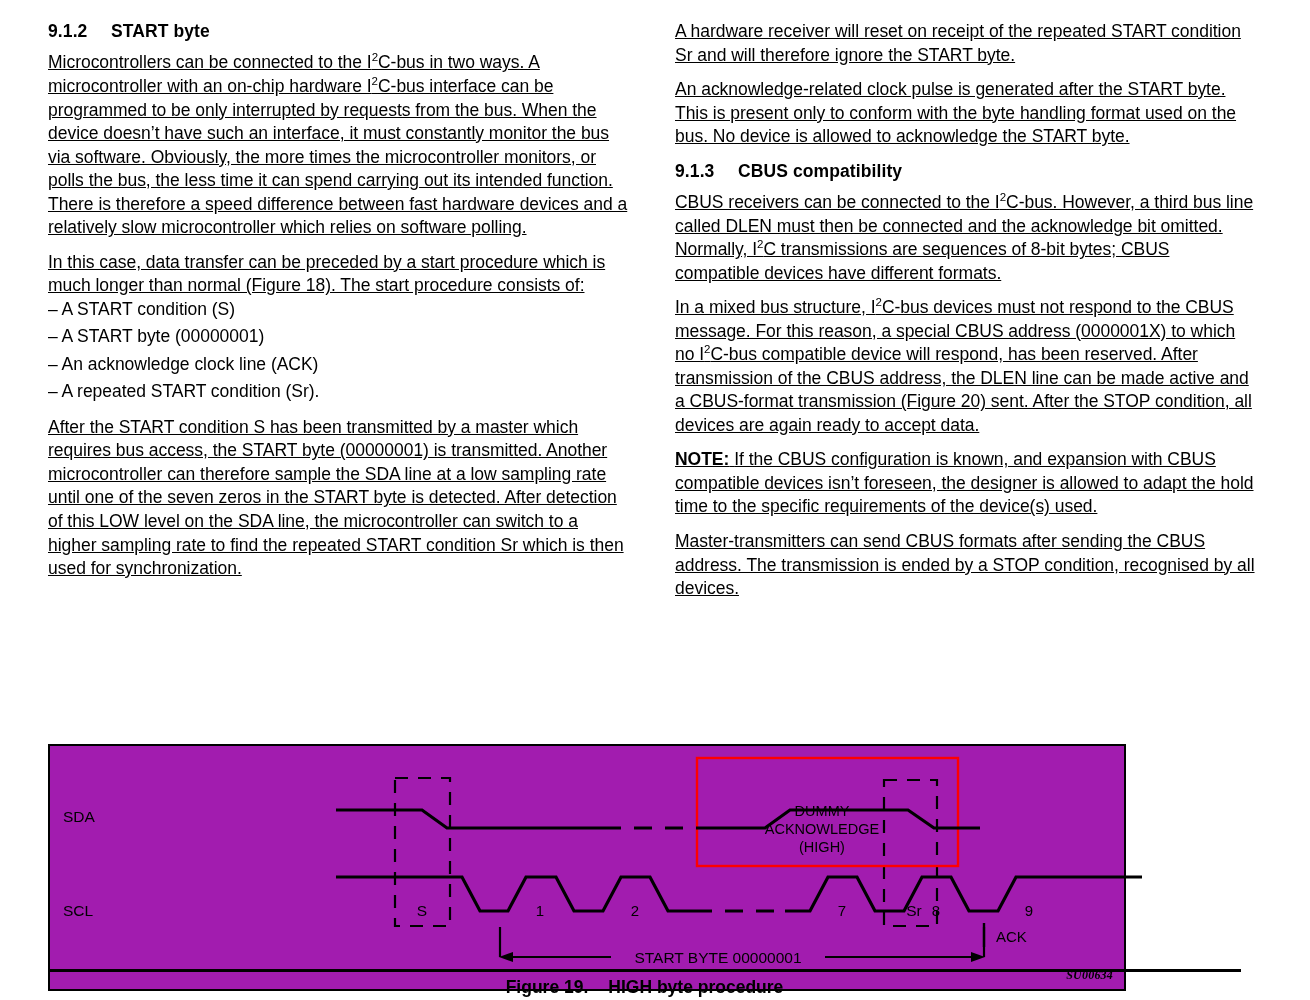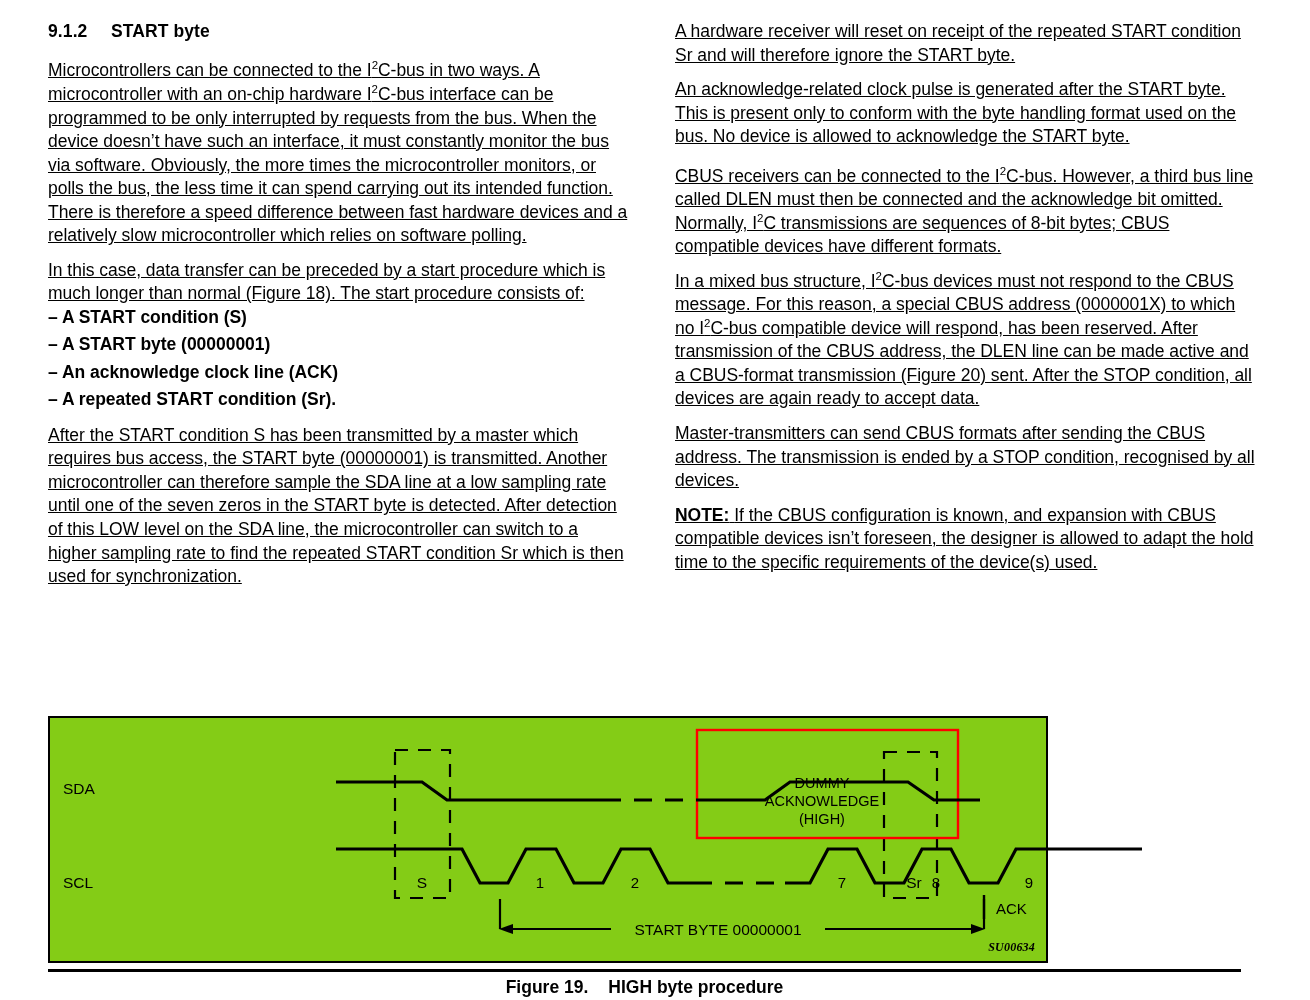--- a/index.html
+++ b/index.html
@@ -48,54 +48,53 @@
   h3.sec .num { display: inline-block; min-width: 63px; }
 
   p.para {
     font-size: 17.5px;
     line-height: 1.345;
     margin: 0 0 11px 0;
     letter-spacing: -0.03px;
     text-decoration: underline;
   }
   p.para.tight { margin-bottom: 0; }
-  p.para.first-after-head { margin-top: 16px; }
+  p.para.first-after-head { margin-top: 8px; }
 
   ul.bullets {
     list-style: none;
     margin: 0 0 12px 0;
     padding: 0;
   }
   ul.bullets li {
     font-size: 17.5px;
     line-height: 1.345;
     margin: 0 0 4px 0;
     padding-left: 18px;
     text-indent: -18px;
     letter-spacing: -0.03px;
-    font-weight: bold;
   }
   .note-lead { font-weight: bold; }
 
   sup.sup {
     font-size: 11.5px;
     vertical-align: super;
     line-height: 0;
   }
 
   
   .figure-box {
     position: absolute;
     left: 48px;
-    top: 716px;
-    width: 1000px;
+    top: 744px;
+    width: 1078px;
     height: 247px;
     border: 2.5px solid #000;
     box-sizing: border-box;
-    background: #84cc16;
+    background: #a21caf;
   }
   .fig-svg { position: absolute; left: 0; top: 0; }
 
   .fig-id {
     position: absolute;
     right: 11px;
     bottom: 6px;
     font-size: 12px;
     font-style: italic;
     font-weight: bold;
@@ -163,41 +162,44 @@
 
       <p class="para">After the START condition S has been transmitted by a master which requires bus access, the START byte (00000001) is transmitted. Another microcontroller can therefore sample the SDA line at a low sampling rate until one of the seven zeros in the START byte is detected. After detection of this LOW level on the SDA line, the microcontroller can switch to a higher sampling rate to find the repeated START condition Sr which is then used for synchronization.</p>
     </div>
 
     <div class="col col-right">
 
       <p class="para">A hardware receiver will reset on receipt of the repeated START condition Sr and will therefore ignore the START byte.</p>
 
       <p class="para">An acknowledge-related clock pulse is generated after the START byte. This is present only to conform with the byte handling format used on the bus. No device is allowed to acknowledge the START byte.</p>
 
+      <h3 class="sec">
+        <span class="num">9.1.3</span><span>CBUS compatibility</span>
+      </h3>
 
       <p class="para first-after-head">
         CBUS receivers can be connected to the I<sup class="sup">2</sup>C-bus. However, a third
         bus line called DLEN must then be connected and the acknowledge
         bit omitted. Normally, I<sup class="sup">2</sup>C transmissions are sequences of 8-bit
         bytes; CBUS compatible devices have different formats.
       </p>
 
       <p class="para">
         In a mixed bus structure, I<sup class="sup">2</sup>C-bus devices must not respond to the
         CBUS message. For this reason, a special CBUS address
         (0000001X) to which no I<sup class="sup">2</sup>C-bus compatible device will respond, has
         been reserved. After transmission of the CBUS address, the DLEN
         line can be made active and a CBUS-format transmission
         (Figure 20) sent. After the STOP condition, all devices are again
         ready to accept data.
       </p>
 
+      <p class="para"><span class="note-lead">NOTE:</span> <span>If the CBUS configuration is known, and expansion with CBUS compatible devices isn’t  foreseen, the designer is allowed to adapt the hold time to the specific requirements of the device(s) used.</span></p>
+
       <p class="para">Master-transmitters can send CBUS formats after sending the CBUS address. The transmission is ended by a STOP condition, recognised by all devices.</p>
-
-      <p class="para"><span class="note-lead">NOTE:</span> <span>If the CBUS configuration is known, and expansion with CBUS compatible devices isn’t  foreseen, the designer is allowed to adapt the hold time to the specific requirements of the device(s) used.</span></p>
     </div>
   </div>
 
   <div class="figure-box">
 
     <svg class="fig-svg" width="1189" height="243" viewBox="0 0 1189 243">
 
       <rect x="345" y="32" width="55" height="148" fill="none" stroke="#000" stroke-width="2.2" stroke-dasharray="13 10"></rect>
 
       <rect x="834" y="34" width="53" height="146" fill="none" stroke="#000" stroke-width="2.2" stroke-dasharray="13 10"></rect>

